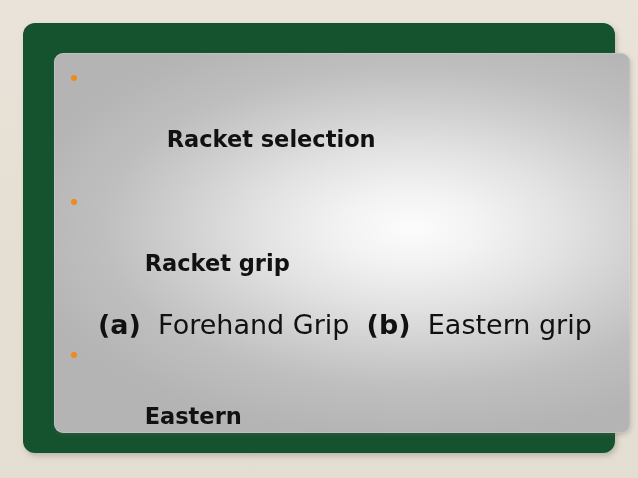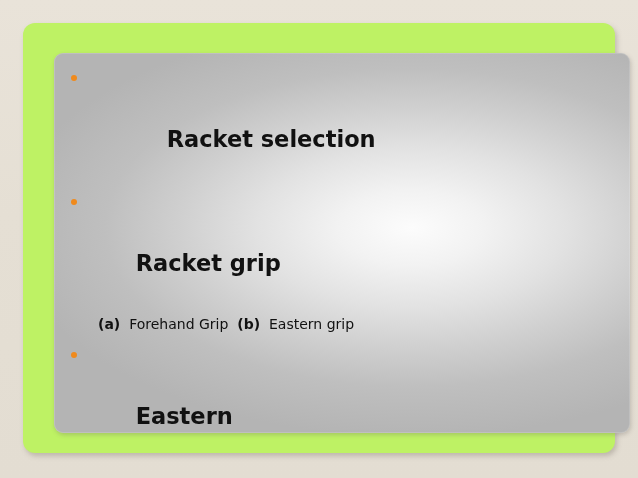--- a/index.html
+++ b/index.html
@@ -22,21 +22,21 @@
     background: linear-gradient(180deg, #e9e3d9 0%, #e5dfd4 45%, #e3ddd2 100%);
   }
 
   
   .slide-frame {
     position: absolute;
     left: 23px;
     top: 23px;
     width: 592px;
     height: 430px;
-    background: #bef264;
+    background: #14532d;
     border-radius: 12px;
     box-shadow: 2px 3px 5px rgba(120, 112, 100, 0.35);
   }
 
   
   .content-panel {
     position: absolute;
     left: 31px;
     top: 30px;
     width: 576px;
@@ -82,27 +82,27 @@
     position: absolute;
     width: 6px;
     height: 6px;
     border-radius: 50%;
     background: #f08a1c;
     left: 17px;
     top: 13px;
   }
   .line.bulleted.indent-a { padding-left: 50px; }
   .line.bulleted.indent-a .bullet-dot { left: 17px; }
-  .line.bulleted.indent-b { padding-left: 19px; }
+  .line.bulleted.indent-b { padding-left: 28px; }
   .line.bulleted.indent-b .bullet-dot { left: 17px; }
 
   
   .line.sub {
     font-weight: normal;
-    font-size: 14px;
+    font-size: 27px;
     line-height: 29px;
   }
   .line.sub.pad-1 { padding-left: 44px; }
 
   .b { font-weight: bold; }
 </style>
 </head>
 <body>
 
 <div class="page-backdrop"></div>

